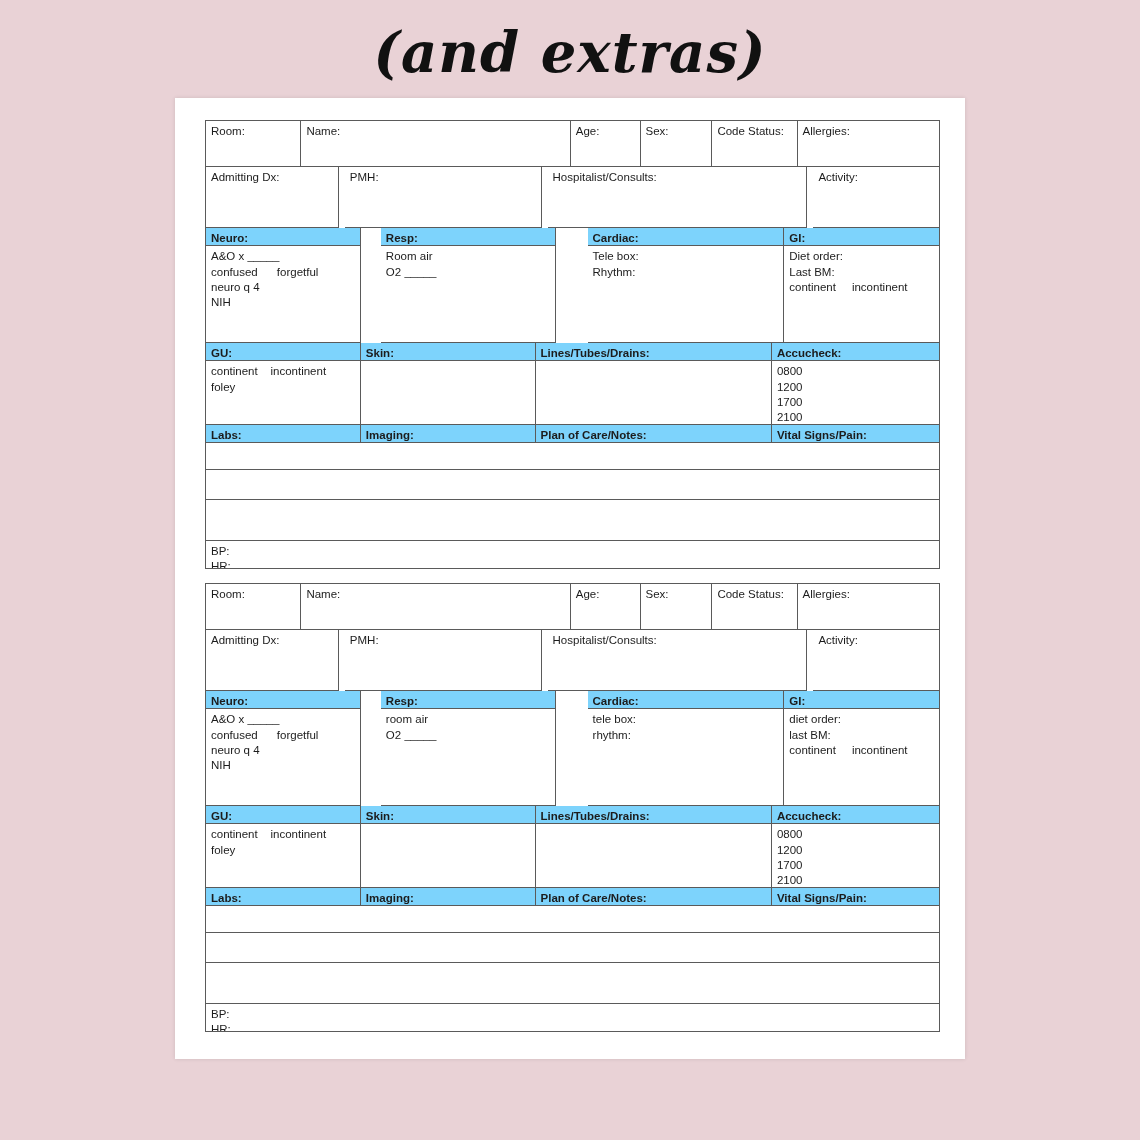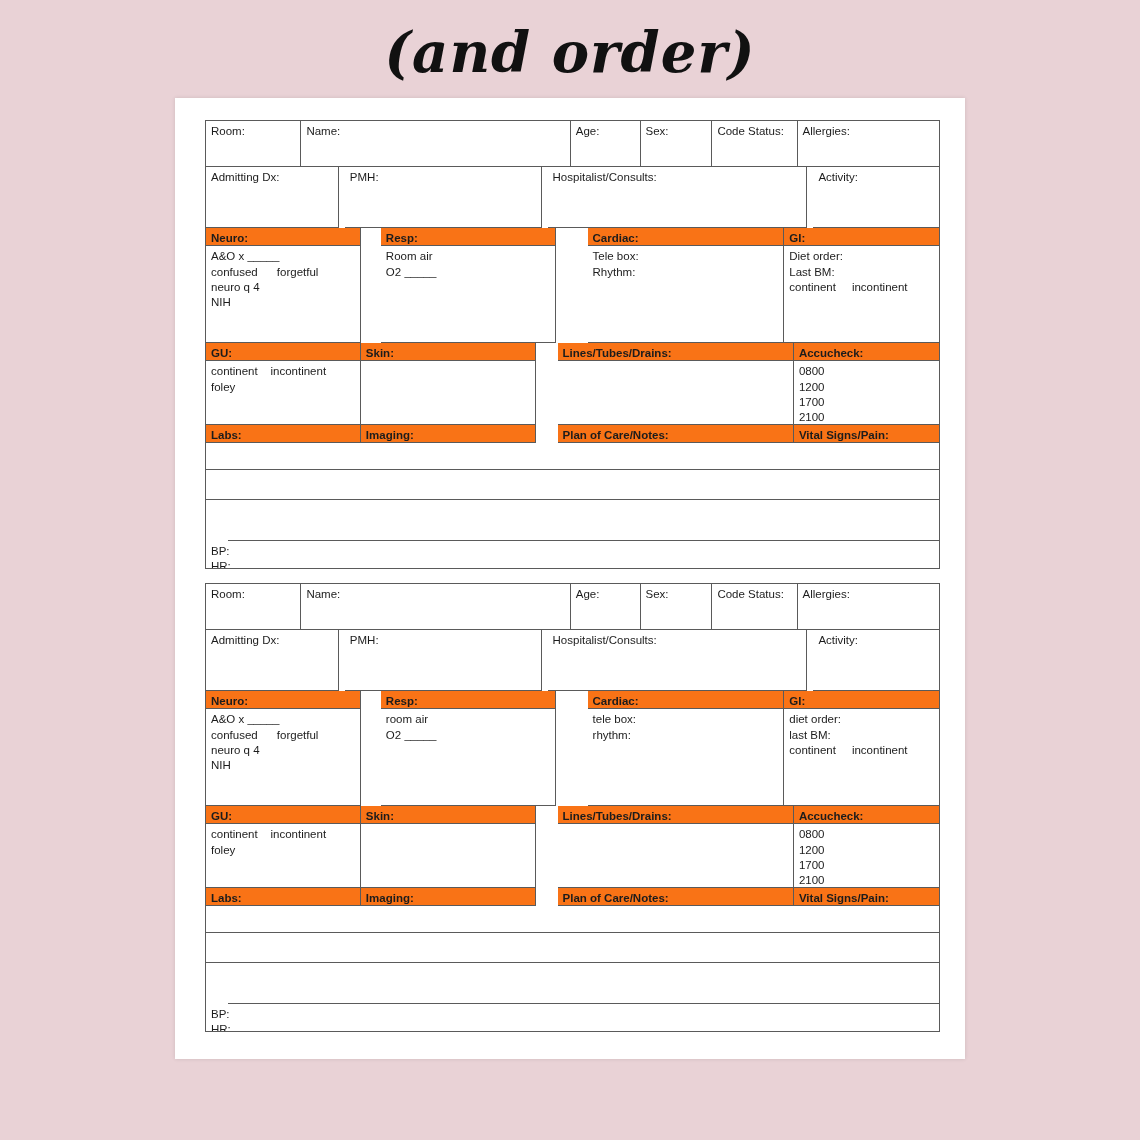--- a/index.html
+++ b/index.html
@@ -39,21 +39,21 @@
     border-right: 1px solid #5a5a5a;
     border-bottom: 1px solid #5a5a5a;
     padding: 3px 5px;
     font-size: 11.5px;
     line-height: 1.32;
     color: #1c1c1c;
     overflow: hidden;
   }
   .cell.last { flex: 1 1 auto; }
   .hdr-row .cell {
-    background: #f97316;
+    background: #7dd3fc;
     font-weight: 700;
   }
   .prewrap { white-space: pre-wrap; }
 
   
   .row-demo    { height: 46px; }
   .row-history { height: 61px; gap: 6px; }
   .hdr-row     { height: 18px; }
   .row-systems { height: 97px; }
   .row-assess  { height: 64px; }
@@ -72,29 +72,29 @@
   .c-hosp  { flex: 0 0 35.4%; }
 
   
   .c-neuro   { flex: 0 0 21.1%; }
   .c-resp    { flex: 0 0 23.8%; margin-left: 20px; }
   .c-cardiac { flex: 0 0 26.8%; margin-left: 32px; }
 
   
   .c-gu    { flex: 0 0 21.1%; }
   .c-skin  { flex: 0 0 23.8%; }
-  .c-lines { flex: 0 0 32.2%; margin-left: 22px; }
+  .c-lines { flex: 0 0 32.2%; }
 </style>
 </head>
 <body>
 
 <div class="canvas">
 
   <div class="title">
-    <span class="line">(and order)</span>
+    <span class="line">(and extras)</span>
   </div>
 
   <div class="sheet">
 
     <div class="section">
 
       <div class="row row-demo">
         <div class="cell c-room"><span>Room:</span></div>
         <div class="cell c-name"><span>Name:</span></div>
         <div class="cell c-age"><span>Age:</span></div>

